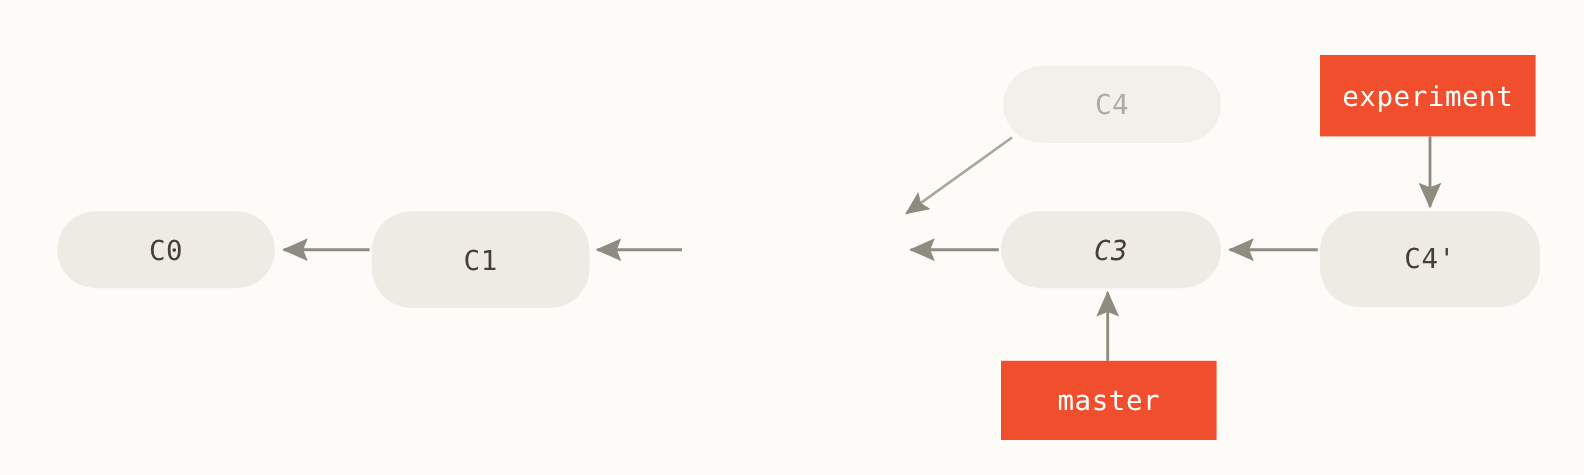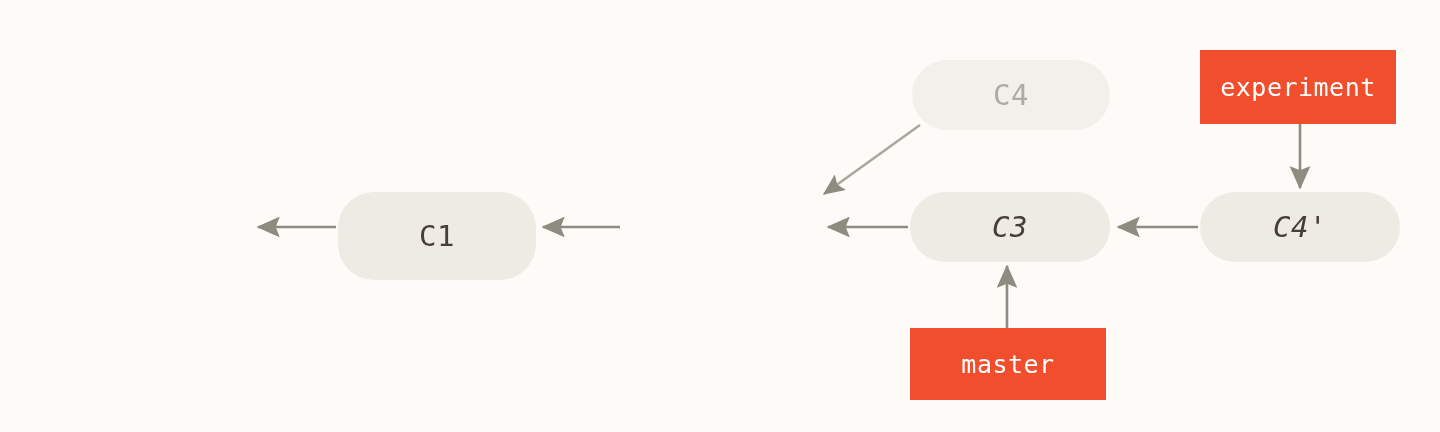--- a/index.html
+++ b/index.html
@@ -27,21 +27,21 @@
   }
   .commit {
     position: absolute;
     box-sizing: border-box;
     background: #edebe3;
     border-radius: 36px;
     display: flex;
     align-items: center;
     justify-content: center;
     font-family: "DejaVu Sans Mono", "Liberation Mono", monospace;
-    font-size: 29px;
+    font-size: 25px;
     color: #463f36;
     letter-spacing: 0.5px;
     z-index: 2;
     text-align: right;
   }
   .commit.faded {
     background: #f1f0ea;
     color: #adaba2;
   }
   .branch {
@@ -78,31 +78,34 @@
 
     <line x1="920" y1="125" x2="824" y2="194" stroke="#a9a69b" stroke-width="2.4" marker-end="url(#arrowhead)"></line>
 
     <line x1="1198" y1="227" x2="1118" y2="227" stroke="#8e8b80" stroke-width="2.6" marker-end="url(#arrowhead)"></line>
 
     <line x1="1300" y1="124" x2="1300" y2="188" stroke="#8e8b80" stroke-width="2.6" marker-end="url(#arrowhead)"></line>
 
     <line x1="1007" y1="328" x2="1007" y2="266" stroke="#8e8b80" stroke-width="2.6" marker-end="url(#arrowhead)"></line>
   </svg>
 
+  <div class="commit" style="left:52px; top:192px; width:198px; height:70px;">
+    <span>C0</span>
+  </div>
 
   <div class="commit" style="left:338px; top:192px; width:198px; height:88px;">
     <span>C1</span>
   </div>
 
 
   <div class="commit" style="left:910px; top:192px; width:200px; height:70px;font-style:italic;">
     <span>C3</span>
   </div>
 
-  <div class="commit" style="left:1200px; top:192px; width:200px; height:70px;font-style:italic;">
+  <div class="commit" style="left:1200px; top:192px; width:200px; height:87px;">
     <span>C4'</span>
   </div>
 
   <div class="commit faded" style="left:912px; top:60px; width:198px; height:70px;">
     <span>C4</span>
   </div>
 
   <div class="branch" style="left:910px; top:328px; width:196px; height:72px;">
     <span>master</span>
   </div>

